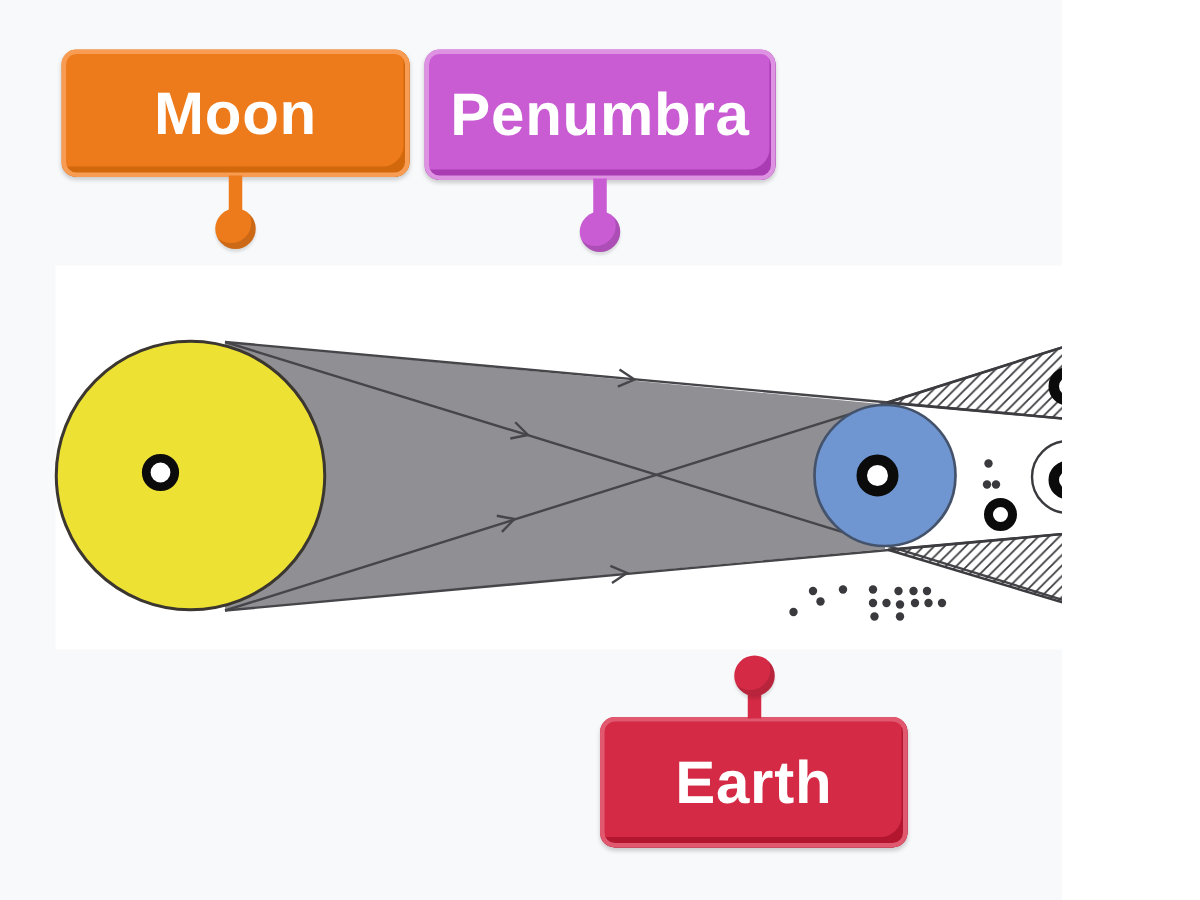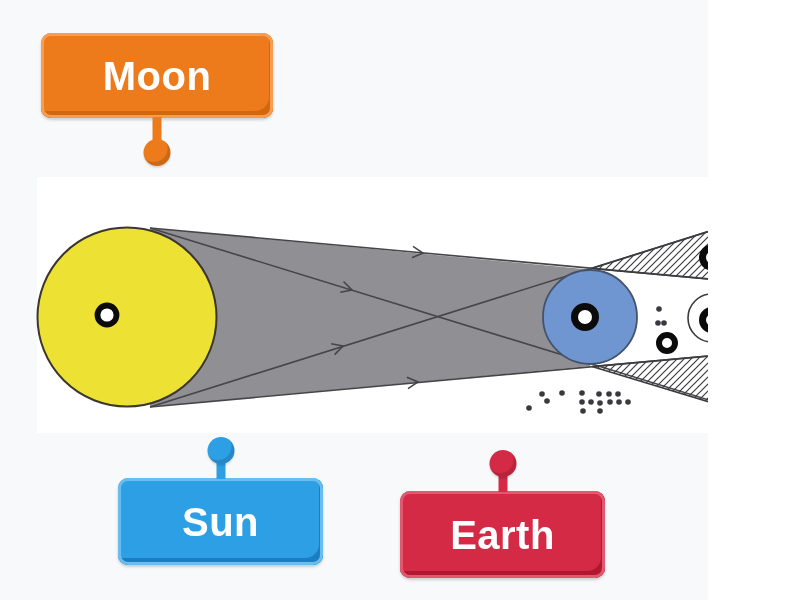--- a/index.html
+++ b/index.html
@@ -39,21 +39,21 @@
   }
   .chip.pin-down .stem{top:99%;}
   .chip.pin-down .ball{top:calc(100% + 21px);}
   .chip.pin-up .stem{bottom:99%;}
   .chip.pin-up .ball{bottom:calc(100% + 14px);}
   
   #chip-moon    {left:41px; top:33px; width:232px;height:85px;}
   #chip-penumbra{left:283px;top:33px; width:234px;height:87px;}
   #chip-umbra   {left:525px;top:33px; width:233px;height:85px;}
   #chip-sun     {left:118px;top:478px;width:205px;height:87px;}
-  #chip-earth   {left:400px;top:478px;width:205px;height:87px;margin-top:13px;}
+  #chip-earth   {left:400px;top:478px;width:205px;height:87px;}
 </style>
 </head>
 <body>
 
 <div class="stage">
 
   <svg class="diagram-svg" viewBox="0 0 800 600" xmlns="http://www.w3.org/2000/svg">
     <defs>
       <pattern id="hatch" width="7" height="7" patternUnits="userSpaceOnUse">
         <path d="M-1,1 l2,-2 M0,7 l7,-7 M6,8 l2,-2" stroke="var(--hatch,#3C3C40)" stroke-width="1.2"></path>
@@ -124,29 +124,29 @@
   </svg>
 
   <div class="chip pin-down" id="chip-moon" style="--main: #EE7B1B; --light: #F79C52; --dark: #D2680C;">
     <div class="box">
       <span>Moon</span>
     </div>
     <div class="stem"></div>
     <div class="ball"></div>
   </div>
 
-
-
-  <div class="chip pin-up" id="chip-sun" style="--main: #2D9FE5; --light: #6BBCEF; --dark: #1B7EC2;">
+  <div class="chip pin-down" id="chip-penumbra" style="--main: #C95BD3; --light: #DD92E2; --dark: #A93BB3;">
     <div class="box">
-      <span>Sun</span>
+      <span>Penumbra</span>
     </div>
     <div class="stem"></div>
     <div class="ball"></div>
   </div>
+
+
 
   <div class="chip pin-up" id="chip-earth" style="--main: #D52A45; --light: #E0596F; --dark: #B2172F;">
     <div class="box">
       <span>Earth</span>
     </div>
     <div class="stem"></div>
     <div class="ball"></div>
   </div>
 
 </div>

